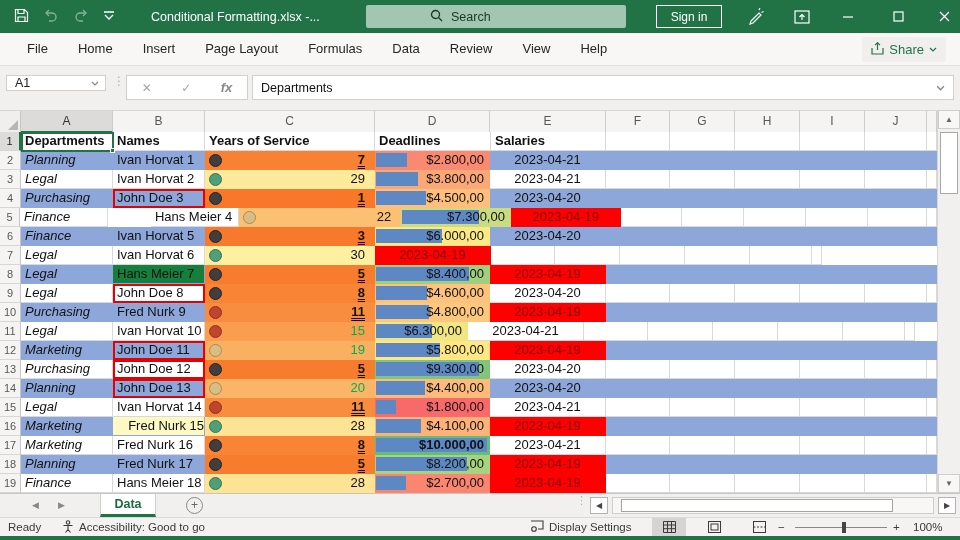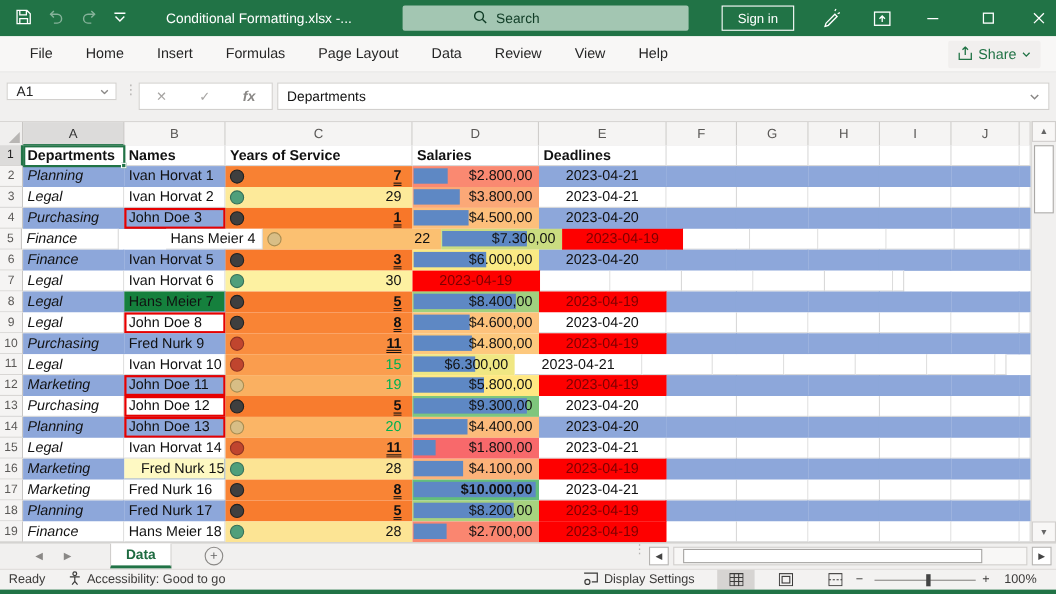--- a/index.html
+++ b/index.html
@@ -148,22 +148,22 @@
         <path d="M1 1 L10 10 M10 1 L1 10" stroke="#fff" stroke-width="1.2"></path>
       </svg>
   </span>
 </div>
 
 <div class="ribbon">
   <div id="ribbon-tabs" style="display:flex; padding-left:12px;">
       <div class="rtab">File</div>
       <div class="rtab">Home</div>
       <div class="rtab">Insert</div>
+      <div class="rtab">Page Layout</div>
       <div class="rtab">Formulas</div>
-      <div class="rtab">Page Layout</div>
       <div class="rtab">Data</div>
       <div class="rtab">Review</div>
       <div class="rtab">View</div>
       <div class="rtab">Help</div>
     </div>
   <div class="share">
     <span>
       <svg width="13" height="13" viewBox="0 0 13 13">
           <path d="M1 6 v6 h11 v-6" fill="none" stroke="#217346" stroke-width="1.2"></path>
           <path d="M6.5 8 V1 M4 3.2 L6.5 .7 L9 3.2" fill="none" stroke="#217346" stroke-width="1.2"></path>
@@ -216,22 +216,22 @@
     </div>
 </div>
 
 <div class="grid">
   <div id="grid-rows">
       <div class="grow">
         <div class="rn sel">1</div>
         <div class="cell hdr" style="width: 92px;">Departments</div>
         <div class="cell hdr" style="width: 92px;">Names</div>
         <div class="cell hdr" style="width: 170px;">Years of Service</div>
+        <div class="cell hdr" style="width: 116px;">Deadlines</div>
         <div class="cell hdr" style="width: 115px;">Salaries</div>
-        <div class="cell hdr" style="width: 116px;">Deadlines</div>
         <div class="cell" style="width: 64px;"></div>
         <div class="cell" style="width: 65px;"></div>
         <div class="cell" style="width: 65px;"></div>
         <div class="cell" style="width: 65px;"></div>
         <div class="cell" style="width: 62px;"></div>
         <div class="cell" style="width: 10px;"></div>
       </div>
       <div class="grow">
         <div class="rn">2</div>
         <div class="cell dept" style="width: 92px; background: rgb(141, 167, 218); border-right-color: rgb(141, 167, 218); border-bottom-color: rgb(141, 167, 218);">Planning</div>

